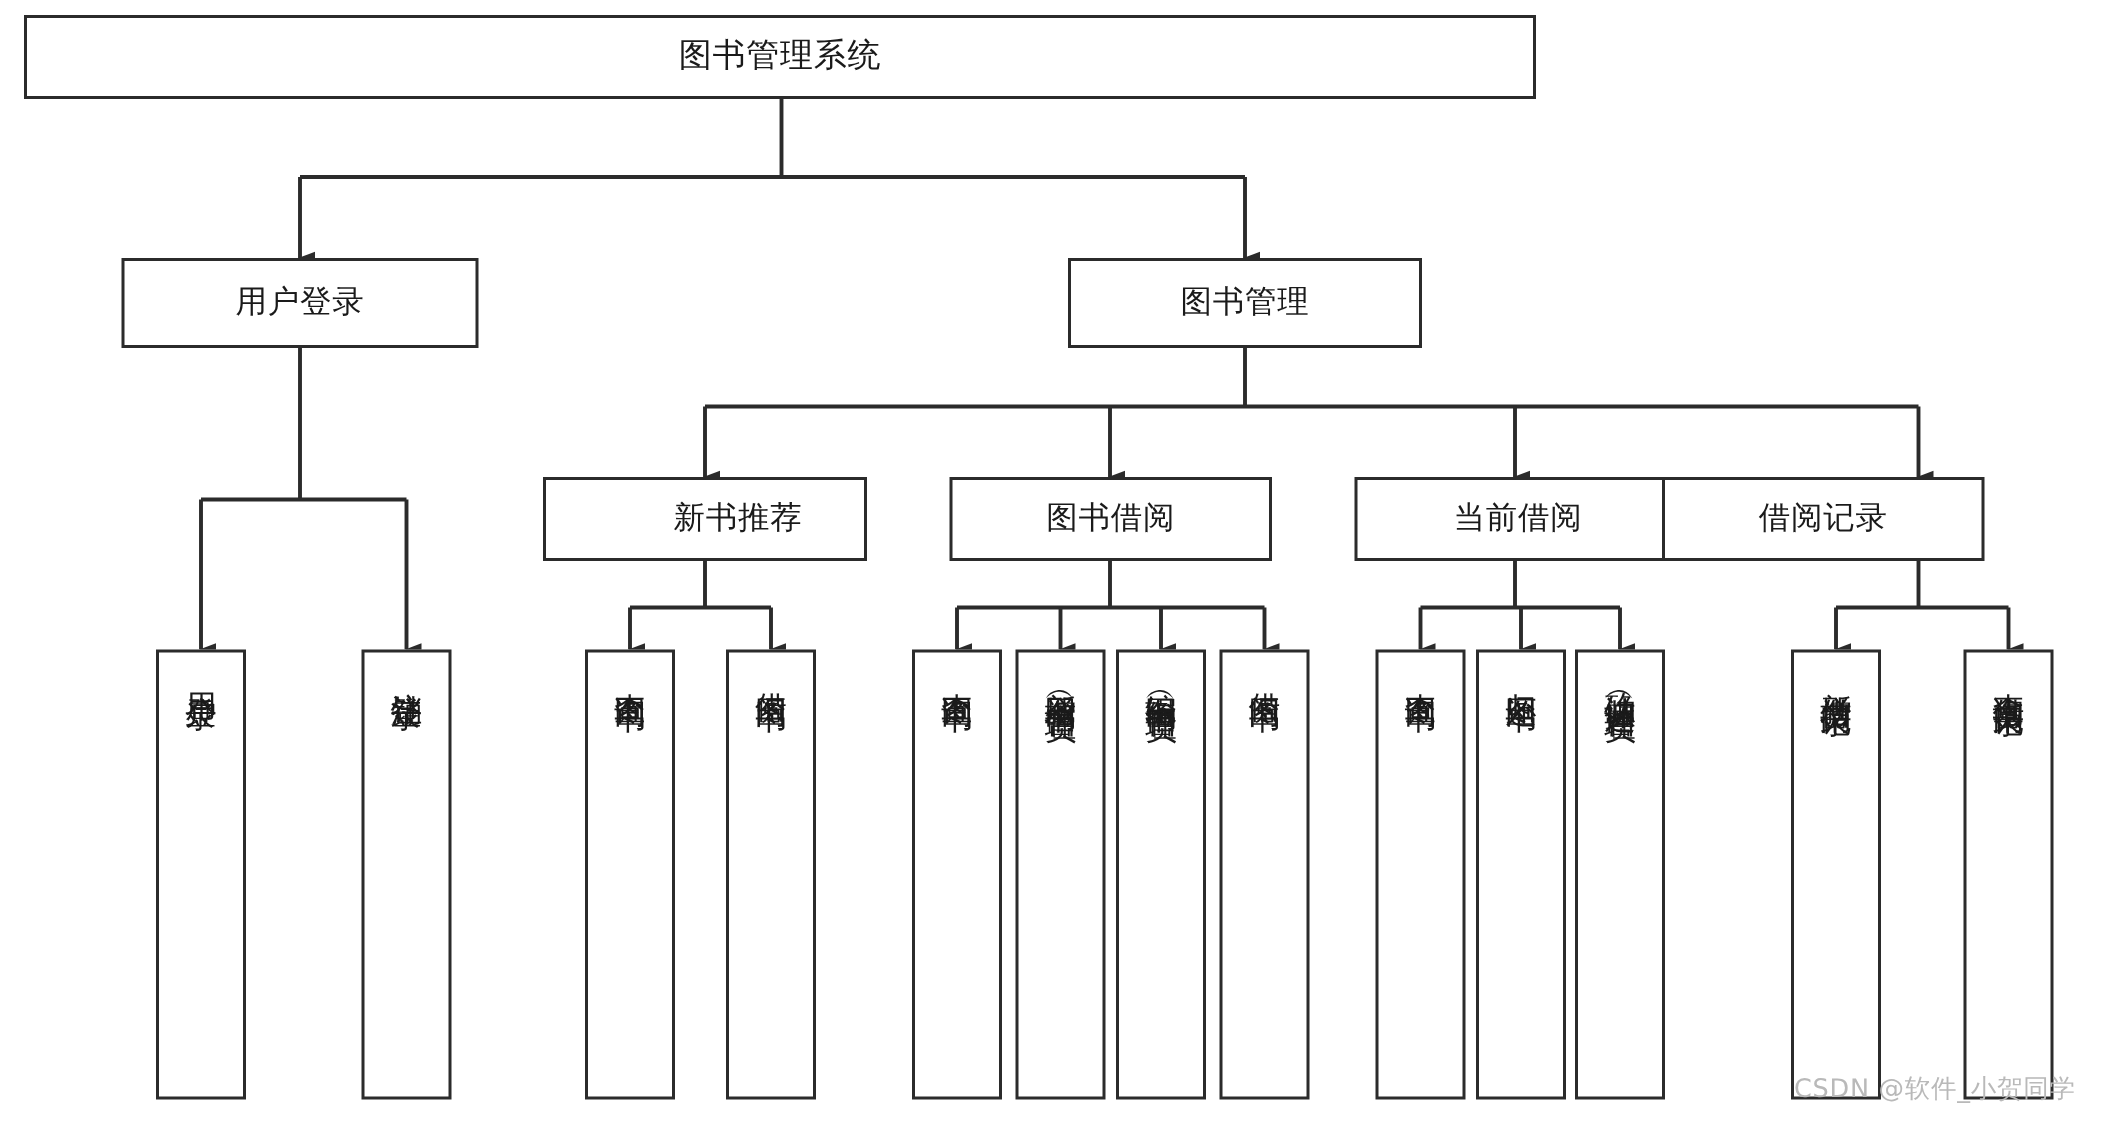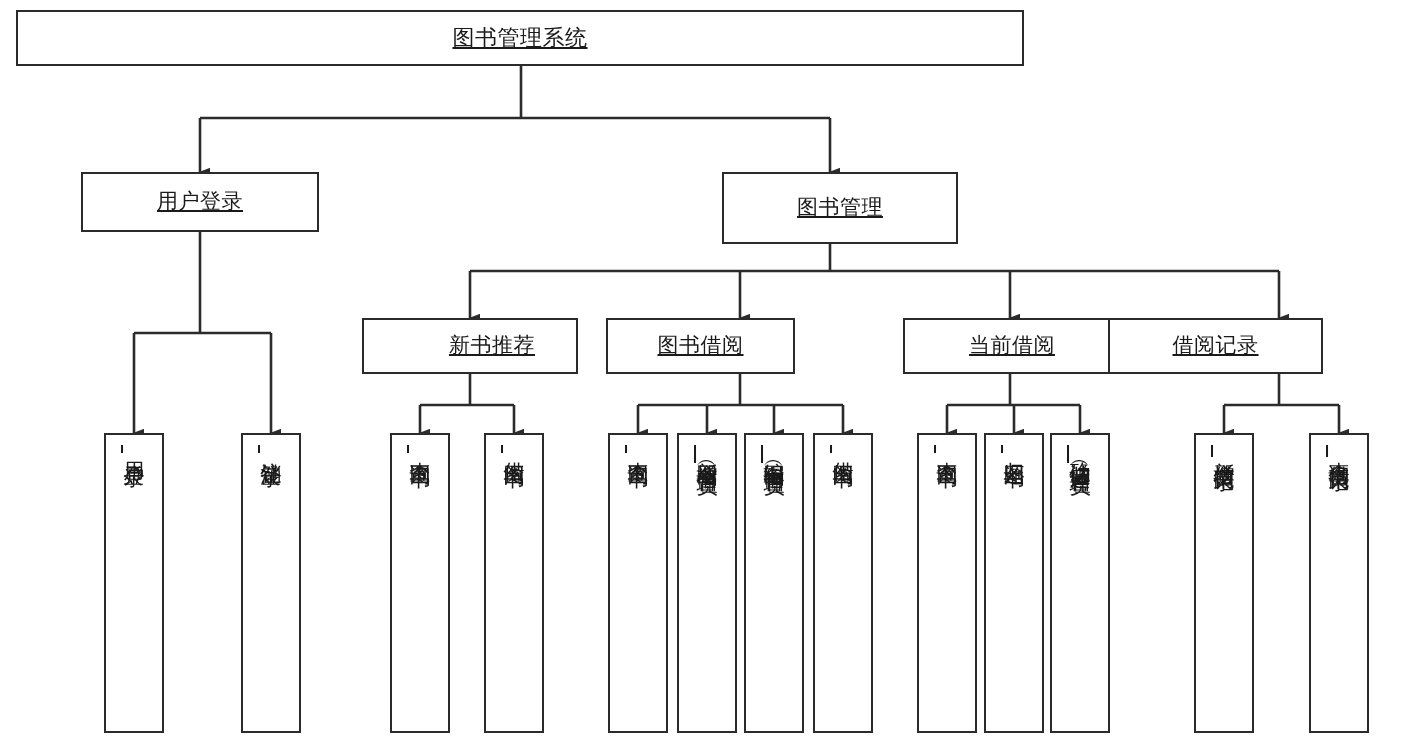--- a/index.html
+++ b/index.html
@@ -36,21 +36,20 @@
     display: flex;
     align-items: center;
     justify-content: center;
     color: #1a1a1a;
   }
   .node .node-label {
     display: block;
     text-align: left;
     line-height: 1.12;
     white-space: nowrap;
-    text-decoration: underline;
   }
   
   .node.horiz .node-label {
     font-size: 21px;
     letter-spacing: 0.5px;
   }
   .node.root .node-label {
     font-size: 22px;
   }
   
@@ -125,30 +124,30 @@
   </svg>
 
   <div class="node horiz root" id="node-root" style="left: 16px; top: 10px; width: 1008px; height: 56px;">
     <span class="node-label">图书管理系统</span>
   </div>
 
   <div id="level1-container">
       <div class="node horiz" style="left: 81px; top: 172px; width: 238px; height: 60px;">
         <span class="node-label">用户登录</span>
       </div>
-      <div class="node horiz" style="left: 712px; top: 172px; width: 236px; height: 72px; margin-left: 10px;">
+      <div class="node horiz" style="left: 712px; top: 172px; width: 236px; height: 60px;">
         <span class="node-label">图书管理</span>
       </div>
     </div>
 
   <div id="level2-container">
       <div class="node horiz" style="left: 362px; top: 318px; width: 216px; height: 56px; padding-left: 44px;">
         <span class="node-label">新书推荐</span>
       </div>
-      <div class="node horiz" style="left: 606px; top: 318px; width: 189px; height: 56px;">
+      <div class="node horiz" style="left: 633px; top: 318px; width: 215px; height: 56px;">
         <span class="node-label">图书借阅</span>
       </div>
       <div class="node horiz" style="left: 903px; top: 318px; width: 218px; height: 56px;">
         <span class="node-label">当前借阅</span>
       </div>
       <div class="node horiz" style="left: 1108px; top: 318px; width: 215px; height: 56px;">
         <span class="node-label">借阅记录</span>
       </div>
     </div>
 
@@ -187,14 +186,15 @@
         <span class="node-label">确认归还（管理员）</span>
       </div>
       <div class="node vert" style="left: 1194px; top: 433px; width: 60px; height: 300px;">
         <span class="node-label">新增借阅记录</span>
       </div>
       <div class="node vert" style="left: 1309px; top: 433px; width: 60px; height: 300px;">
         <span class="node-label">查询借阅记录</span>
       </div>
     </div>
 
+  <div class="watermark" style="left: 1196px; top: 714px;">CSDN @软件_小贺同学</div>
 
 </div>
 
 </body></html>

